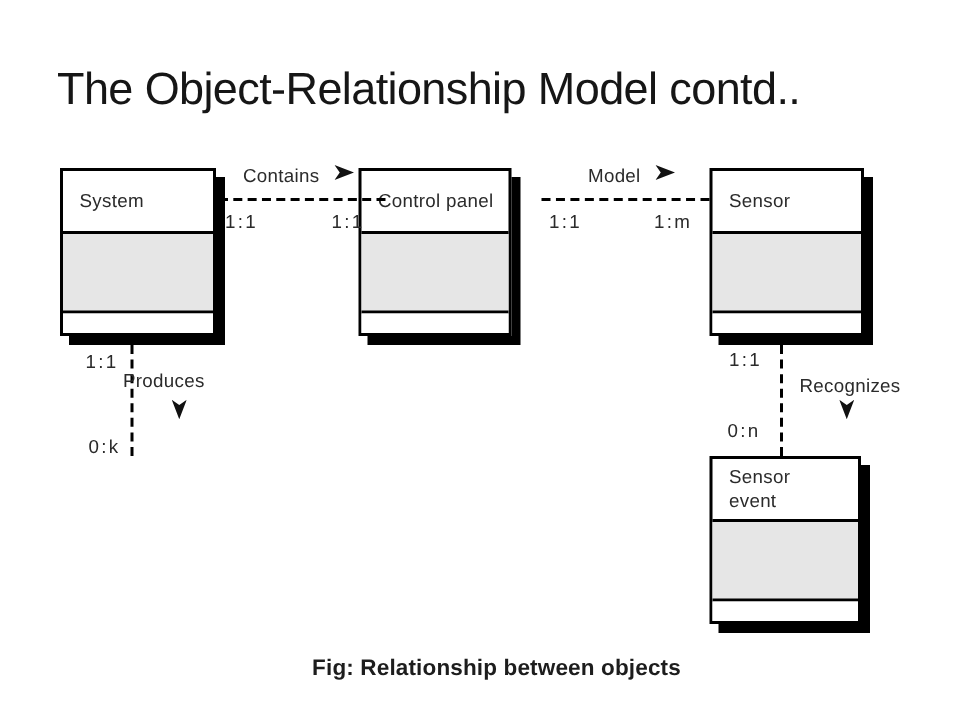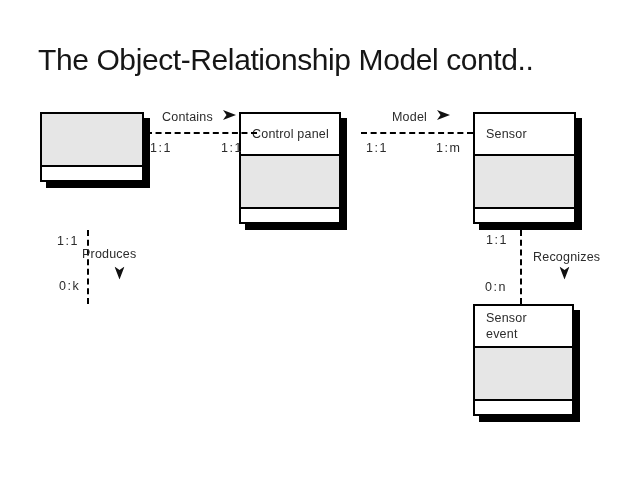--- a/index.html
+++ b/index.html
@@ -39,20 +39,21 @@
   }
 </style>
 </head>
 <body>
 
 <div class="slide">
 
   <div class="slide-title">The Object-Relationship Model contd..</div>
 
   <div class="node" style="left:40px;top:112px;width:100px;">
+    <div class="name">System</div>
     <div class="attrs"></div>
     <div class="ops"></div>
   </div>
 
   <div class="node" style="left:239px;top:112px;width:98px;">
     <div class="name">Control panel</div>
     <div class="attrs"></div>
     <div class="ops"></div>
   </div>
 
@@ -99,19 +100,20 @@
     <polygon points="0,0 13,5 0,10 3.5,5" fill="#111"></polygon>
   </svg>
 
   <div class="lbl card" style="left:150px;top:141px;">1:1</div>
   <div class="lbl card" style="left:221px;top:141px;">1:1</div>
 
   <div class="lbl card" style="left:366px;top:141px;">1:1</div>
   <div class="lbl card" style="left:436px;top:141px;">1:m</div>
 
   <div class="lbl card" style="left:57px;top:234px;">1:1</div>
-  <div class="lbl card" style="left:59px;top:279px;text-align:right;">0:k</div>
+  <div class="lbl card" style="left:59px;top:291px;text-align:right;">0:k</div>
 
   <div class="lbl card" style="left:486px;top:233px;">1:1</div>
   <div class="lbl card" style="left:485px;top:280px;">0:n</div>
 
+  <div class="caption">Fig: Relationship between objects</div>
 
 </div>
 
 </body></html>

